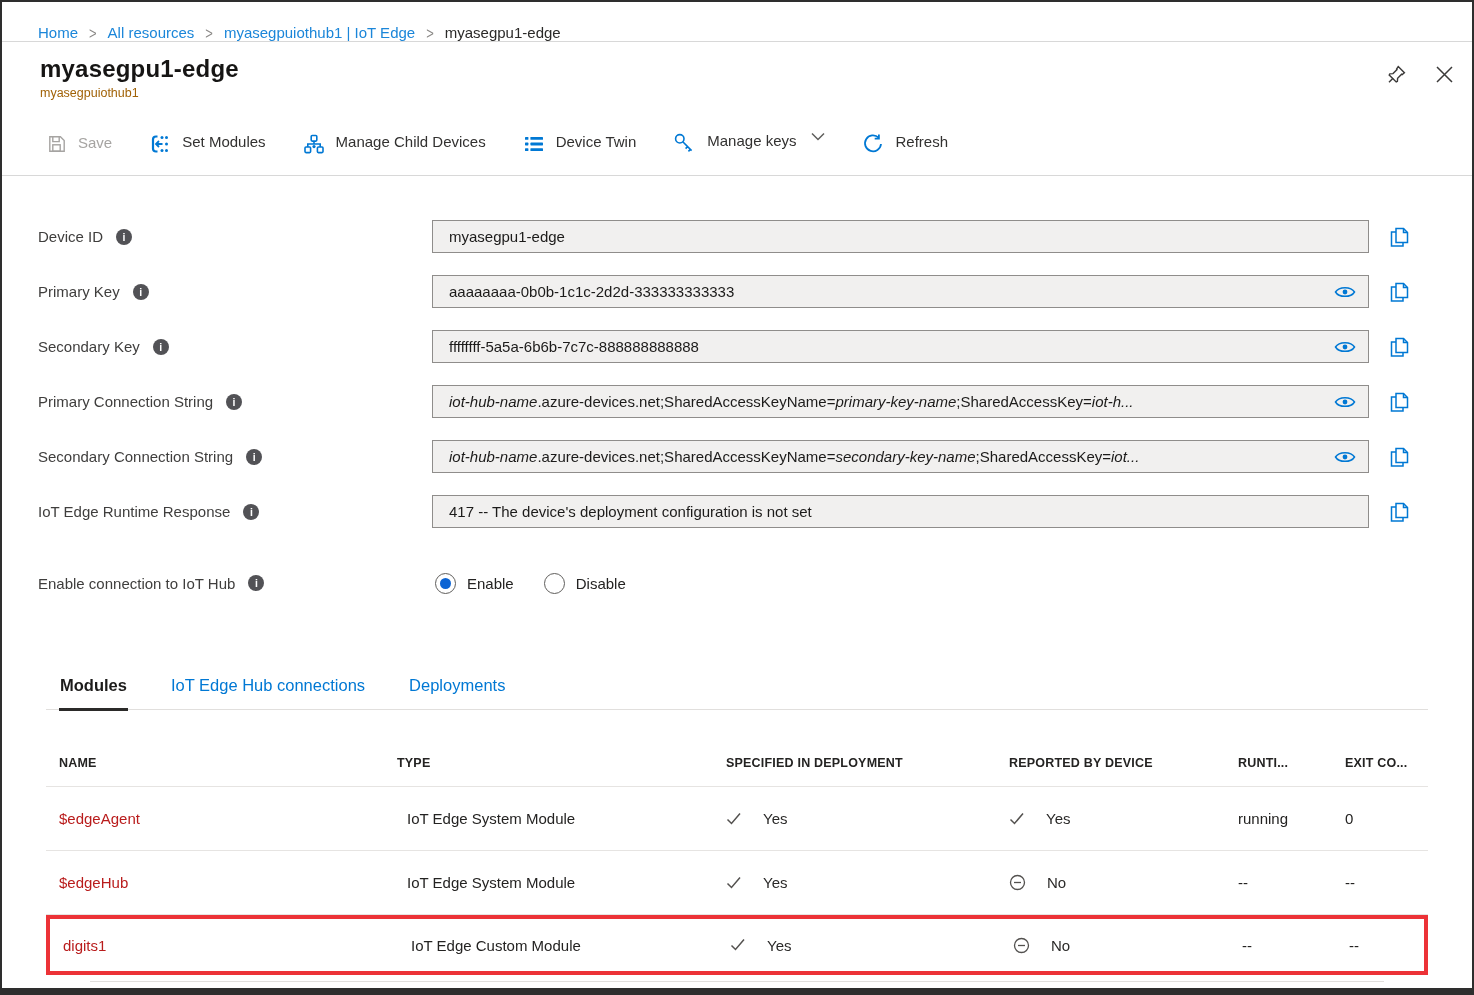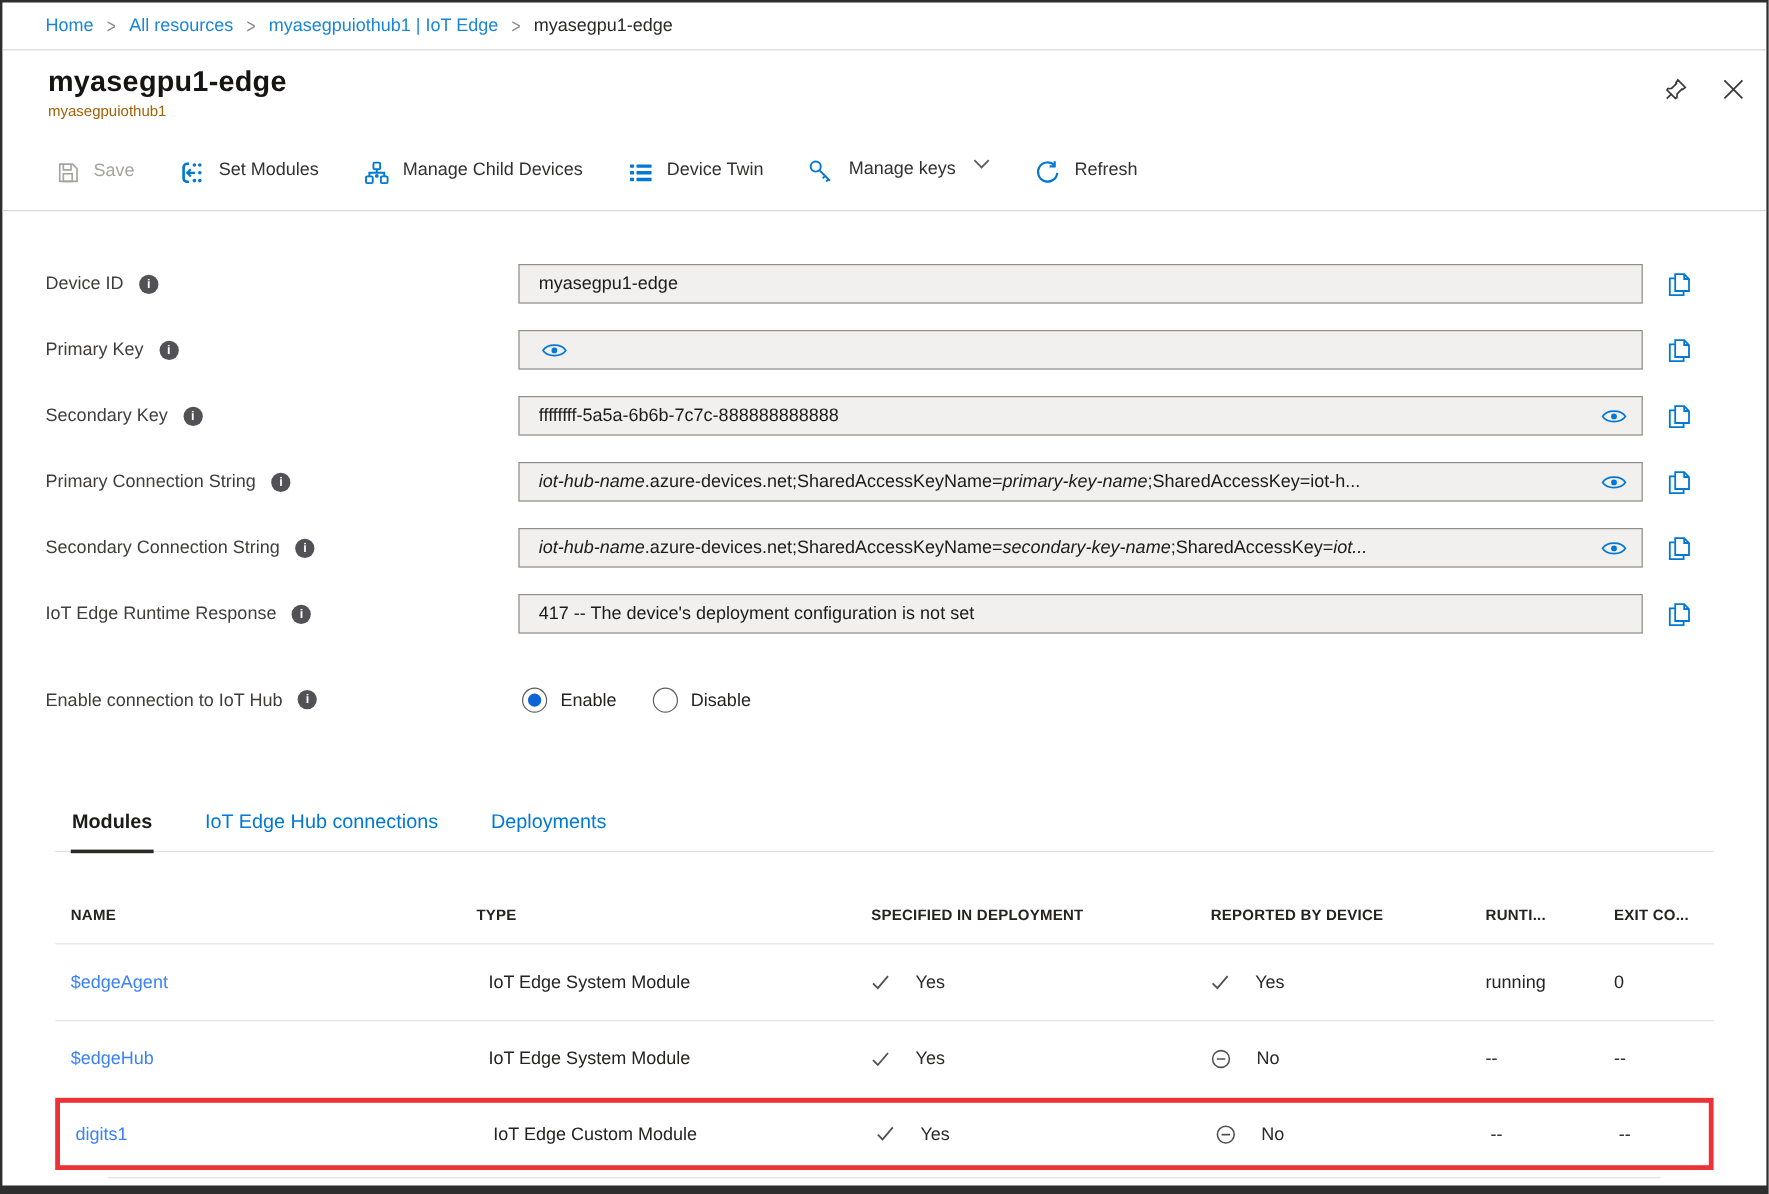--- a/index.html
+++ b/index.html
@@ -2,21 +2,21 @@
 <html><head>
 <meta charset="utf-8">
 <style>
   * { box-sizing: border-box; margin: 0; padding: 0; }
   html,body { width:1474px; height:995px; background:#fff; }
   body { font-family:"Liberation Sans", sans-serif; color:#242322; }
   .page { width:1474px; height:995px; border:2px solid #2e2e2e; border-bottom-width:7px;
           background:#fff; overflow:hidden; }
 
   
-  .breadcrumb { height:40px; display:flex; align-items:center; padding-left:36px;
+  .breadcrumb { height:40px; display:flex; align-items:flex-end; padding-left:36px;
                 font-size:15px; gap:11px; border-bottom:1px solid #d8d8d8; }
   .crumb { color:#1b86d9; cursor:pointer; }
   .crumb.current { color:#2b2a29; cursor:default; }
   .crumb-sep { color:#8a8886; font-size:13px; transform:scaleY(1.3); }
 
   
   .header { height:70px; position:relative; padding:13px 0 0 38px; }
   .page-title { font-size:24px; font-weight:700; color:#161514; letter-spacing:.2px; }
   .page-subtitle { font-size:12.5px; color:#a16207; margin-top:3px; }
   .header-actions { position:absolute; top:20px; right:16px; display:flex; gap:24px; }
@@ -59,21 +59,21 @@
   .tab.active { color:#1c1b1a; font-weight:700; border-bottom:3px solid #2b2a29; margin-bottom:-2px; }
 
   
   .mod-table { margin:0 44px; }
   .trow { display:grid; grid-template-columns:338px 329px 283px 229px 107px 1fr;
           align-items:center; padding-left:13px; }
   .thead { height:77px; align-items:end; padding-bottom:16px; border-bottom:1px solid #e6e4e2;
            font-size:12.5px; font-weight:700; color:#242322; letter-spacing:.2px; }
   .tbody-row { height:64px; border-bottom:1px solid #e6e4e2; font-size:15px; }
   .tbody-row.highlighted { height:60px; border:4px solid #ec3237; }
-  .cell-link { color:#3b82f6; cursor:pointer; text-decoration:none; }
+  .cell-link { color:#b91c1c; cursor:pointer; text-decoration:none; }
   .cell-type { color:#242322;margin-left:10px; }
   .cell-flag { display:flex; align-items:center; gap:21px; color:#2b2a29; }
   .end-line { margin:6px 44px 0; border-top:1px solid #e1dfdd; }
   svg { display:block; }
 </style>
 </head>
 <body>
 
 <div class="page">
 
@@ -202,20 +202,21 @@
     </div>
 
     <div class="field-row">
       <div class="label-cell">
         <span class="flabel">Primary Key</span>
         <span class="info-icon">
             <span>i</span>
           </span>
       </div>
       <div class="input-box">
+        <span class="input-value">aaaaaaaa-0b0b-1c1c-2d2d-333333333333</span>
         <button class="eye-btn">
           <svg width="22" height="16" viewBox="0 0 22 16" fill="none" stroke="#0078d4" stroke-width="1.5">
             <path d="M1.5 8 C5 2.2, 17 2.2, 20.5 8 C17 13.8, 5 13.8, 1.5 8 Z"></path>
             <circle cx="11" cy="8" r="2.4" fill="#0078d4" stroke="none"></circle>
           </svg>
         </button>
       </div>
       <button class="copy-btn">
         <svg width="22" height="24" viewBox="0 0 22 24" fill="none" stroke="#0078d4" stroke-width="1.5">
           <path d="M8 3.5 H15.5 L19.5 7.5 V17.5 H8 Z"></path>
@@ -251,21 +252,21 @@
     </div>
 
     <div class="field-row">
       <div class="label-cell">
         <span class="flabel">Primary Connection String</span>
         <span class="info-icon">
             <span>i</span>
           </span>
       </div>
       <div class="input-box">
-        <span class="input-value"><span style="font-style: italic;">iot-hub-name</span><span>.azure-devices.net;SharedAccessKeyName=</span><span style="font-style: italic;">primary-key-name</span><span>;SharedAccessKey=</span><span style="">iot-h...</span></span>
+        <span class="input-value"><span style="font-style: italic;">iot-hub-name</span><span>.azure-devices.net;SharedAccessKeyName=</span><span style="font-style: italic;">primary-key-name</span><span>;SharedAccessKey=</span><span style="font-style: italic;">iot-h...</span></span>
         <button class="eye-btn">
           <svg width="22" height="16" viewBox="0 0 22 16" fill="none" stroke="#0078d4" stroke-width="1.5">
             <path d="M1.5 8 C5 2.2, 17 2.2, 20.5 8 C17 13.8, 5 13.8, 1.5 8 Z"></path>
             <circle cx="11" cy="8" r="2.4" fill="#0078d4" stroke="none"></circle>
           </svg>
         </button>
       </div>
       <button class="copy-btn">
         <svg width="22" height="24" viewBox="0 0 22 24" fill="none" stroke="#0078d4" stroke-width="1.5">
           <path d="M8 3.5 H15.5 L19.5 7.5 V17.5 H8 Z"></path>

